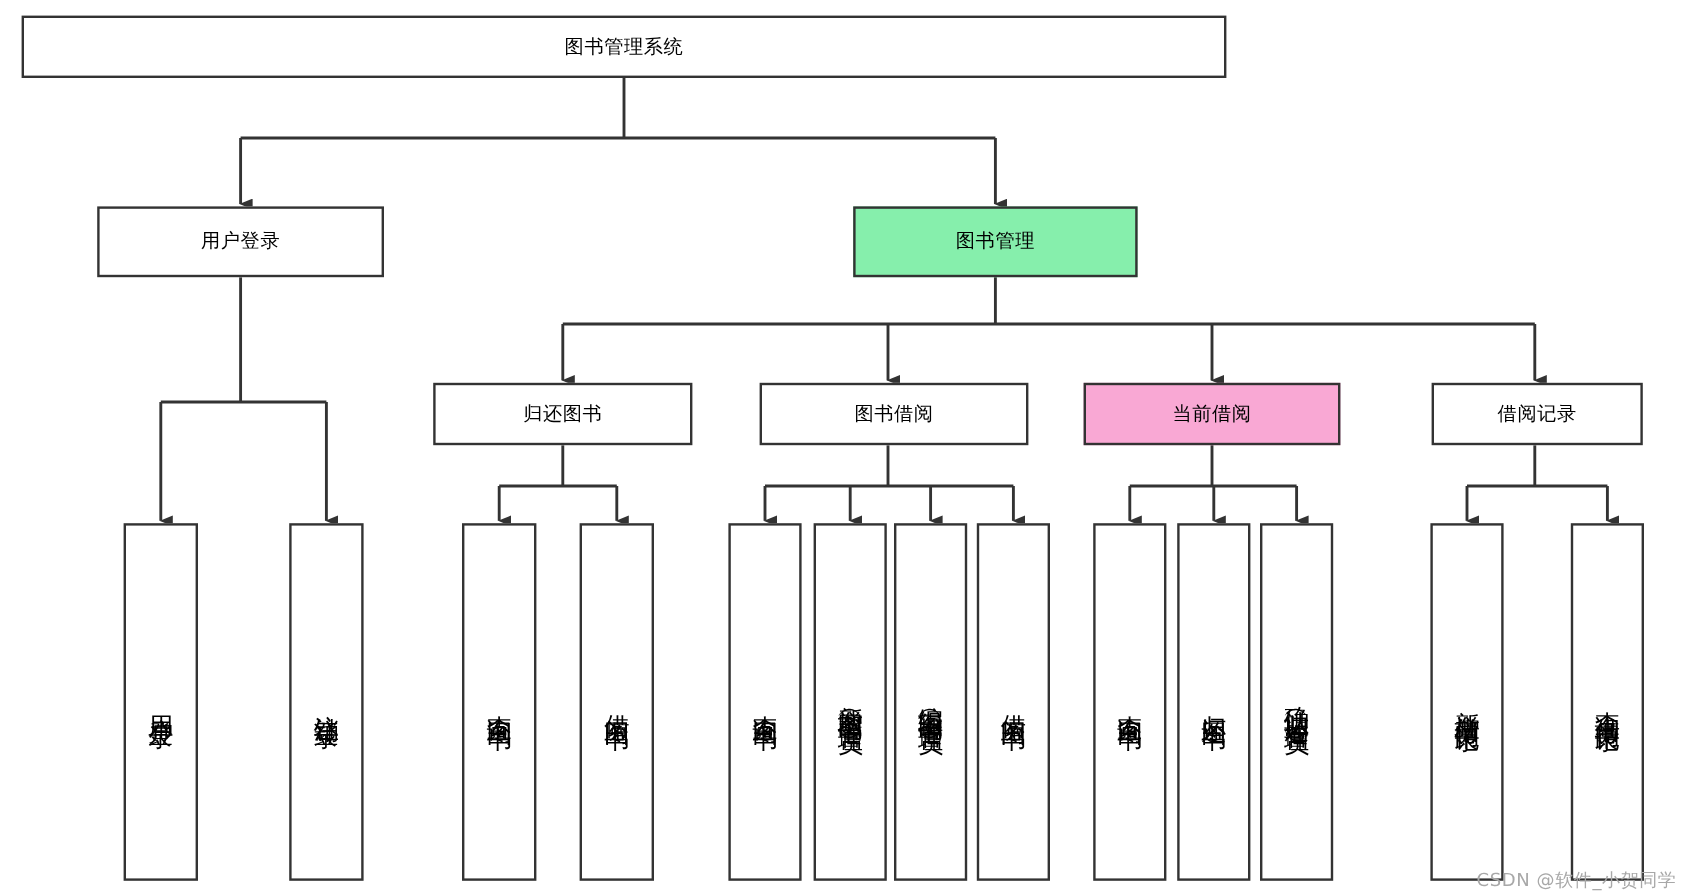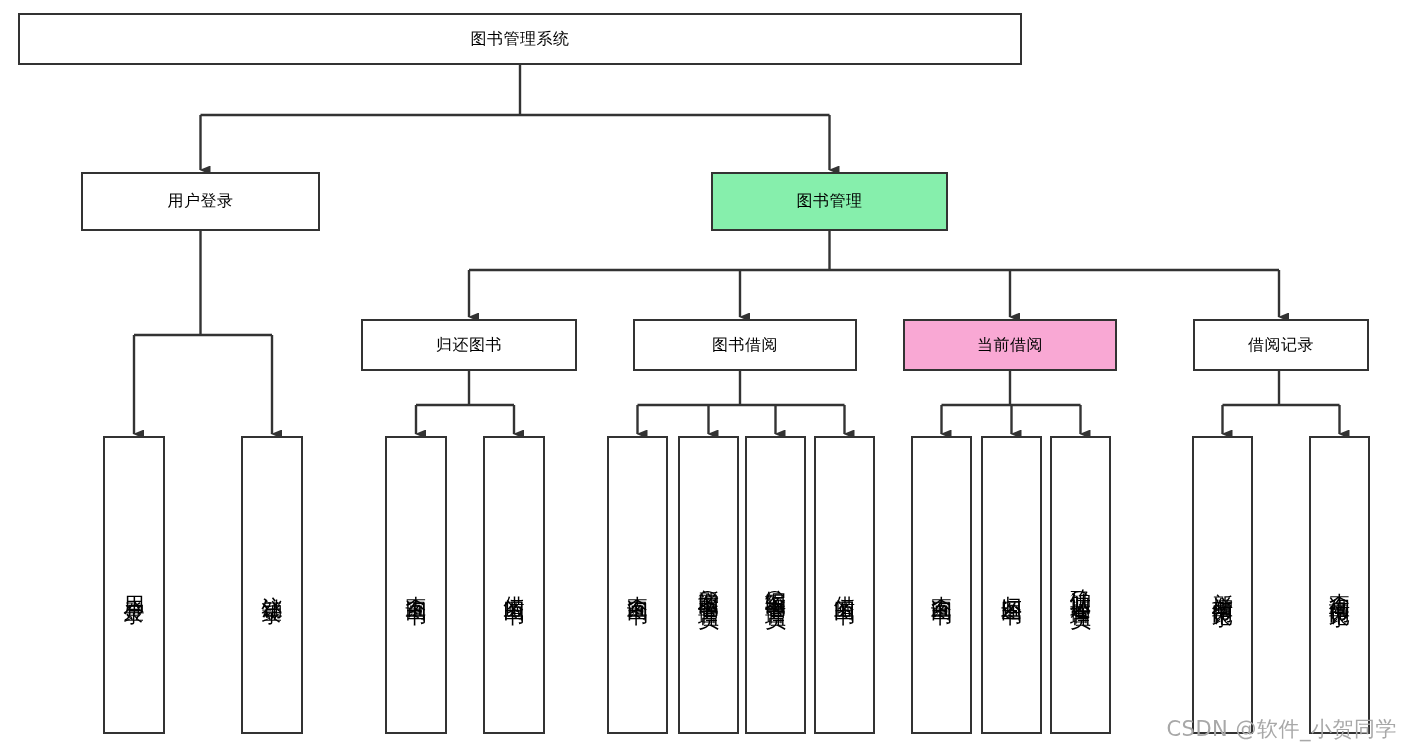--- a/index.html
+++ b/index.html
@@ -54,21 +54,21 @@
     text-align: center;
   }
   .node.vertical .node-label {
     writing-mode: vertical-rl;
     text-orientation: upright;
   }
   #watermark {
     position: absolute;
     right: 8px;
     bottom: 4px;
-    font-size: 21px;
+    font-size: 15px;
     color: #a8a8a8;
     letter-spacing: 0.5px;
     white-space: nowrap;
     pointer-events: none;
   }
 </style>
 </head>
 <body>
 
 <div id="diagram-root">

